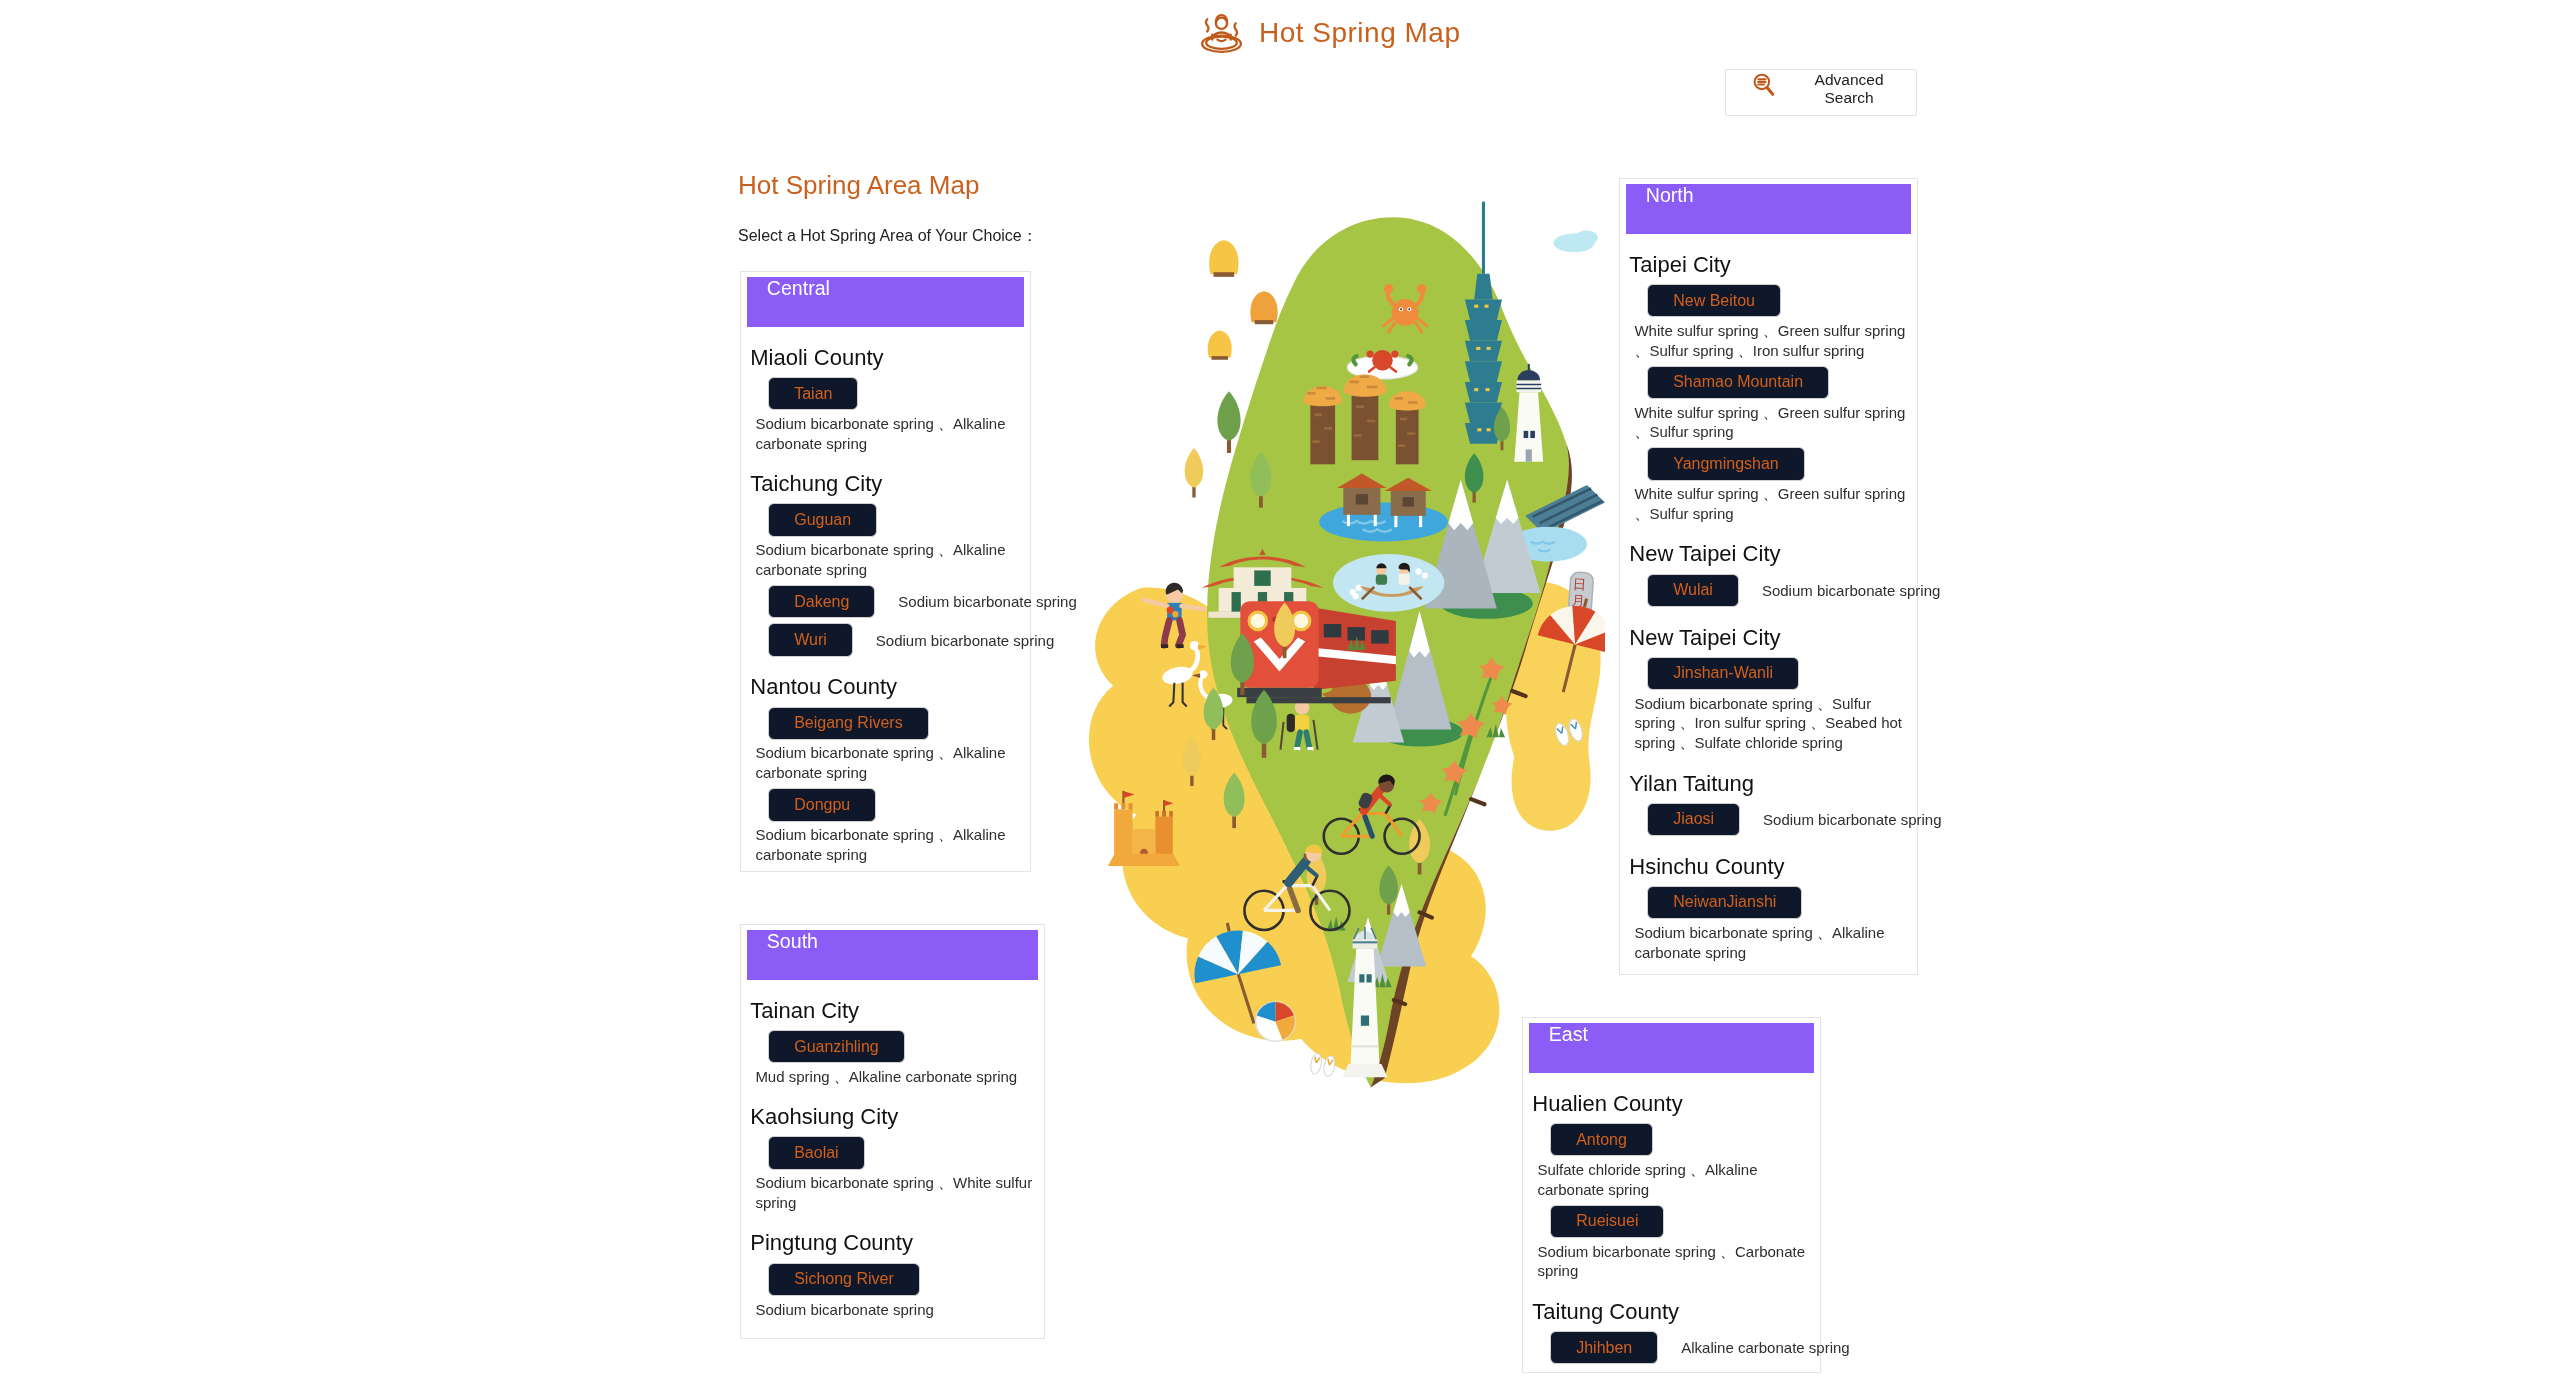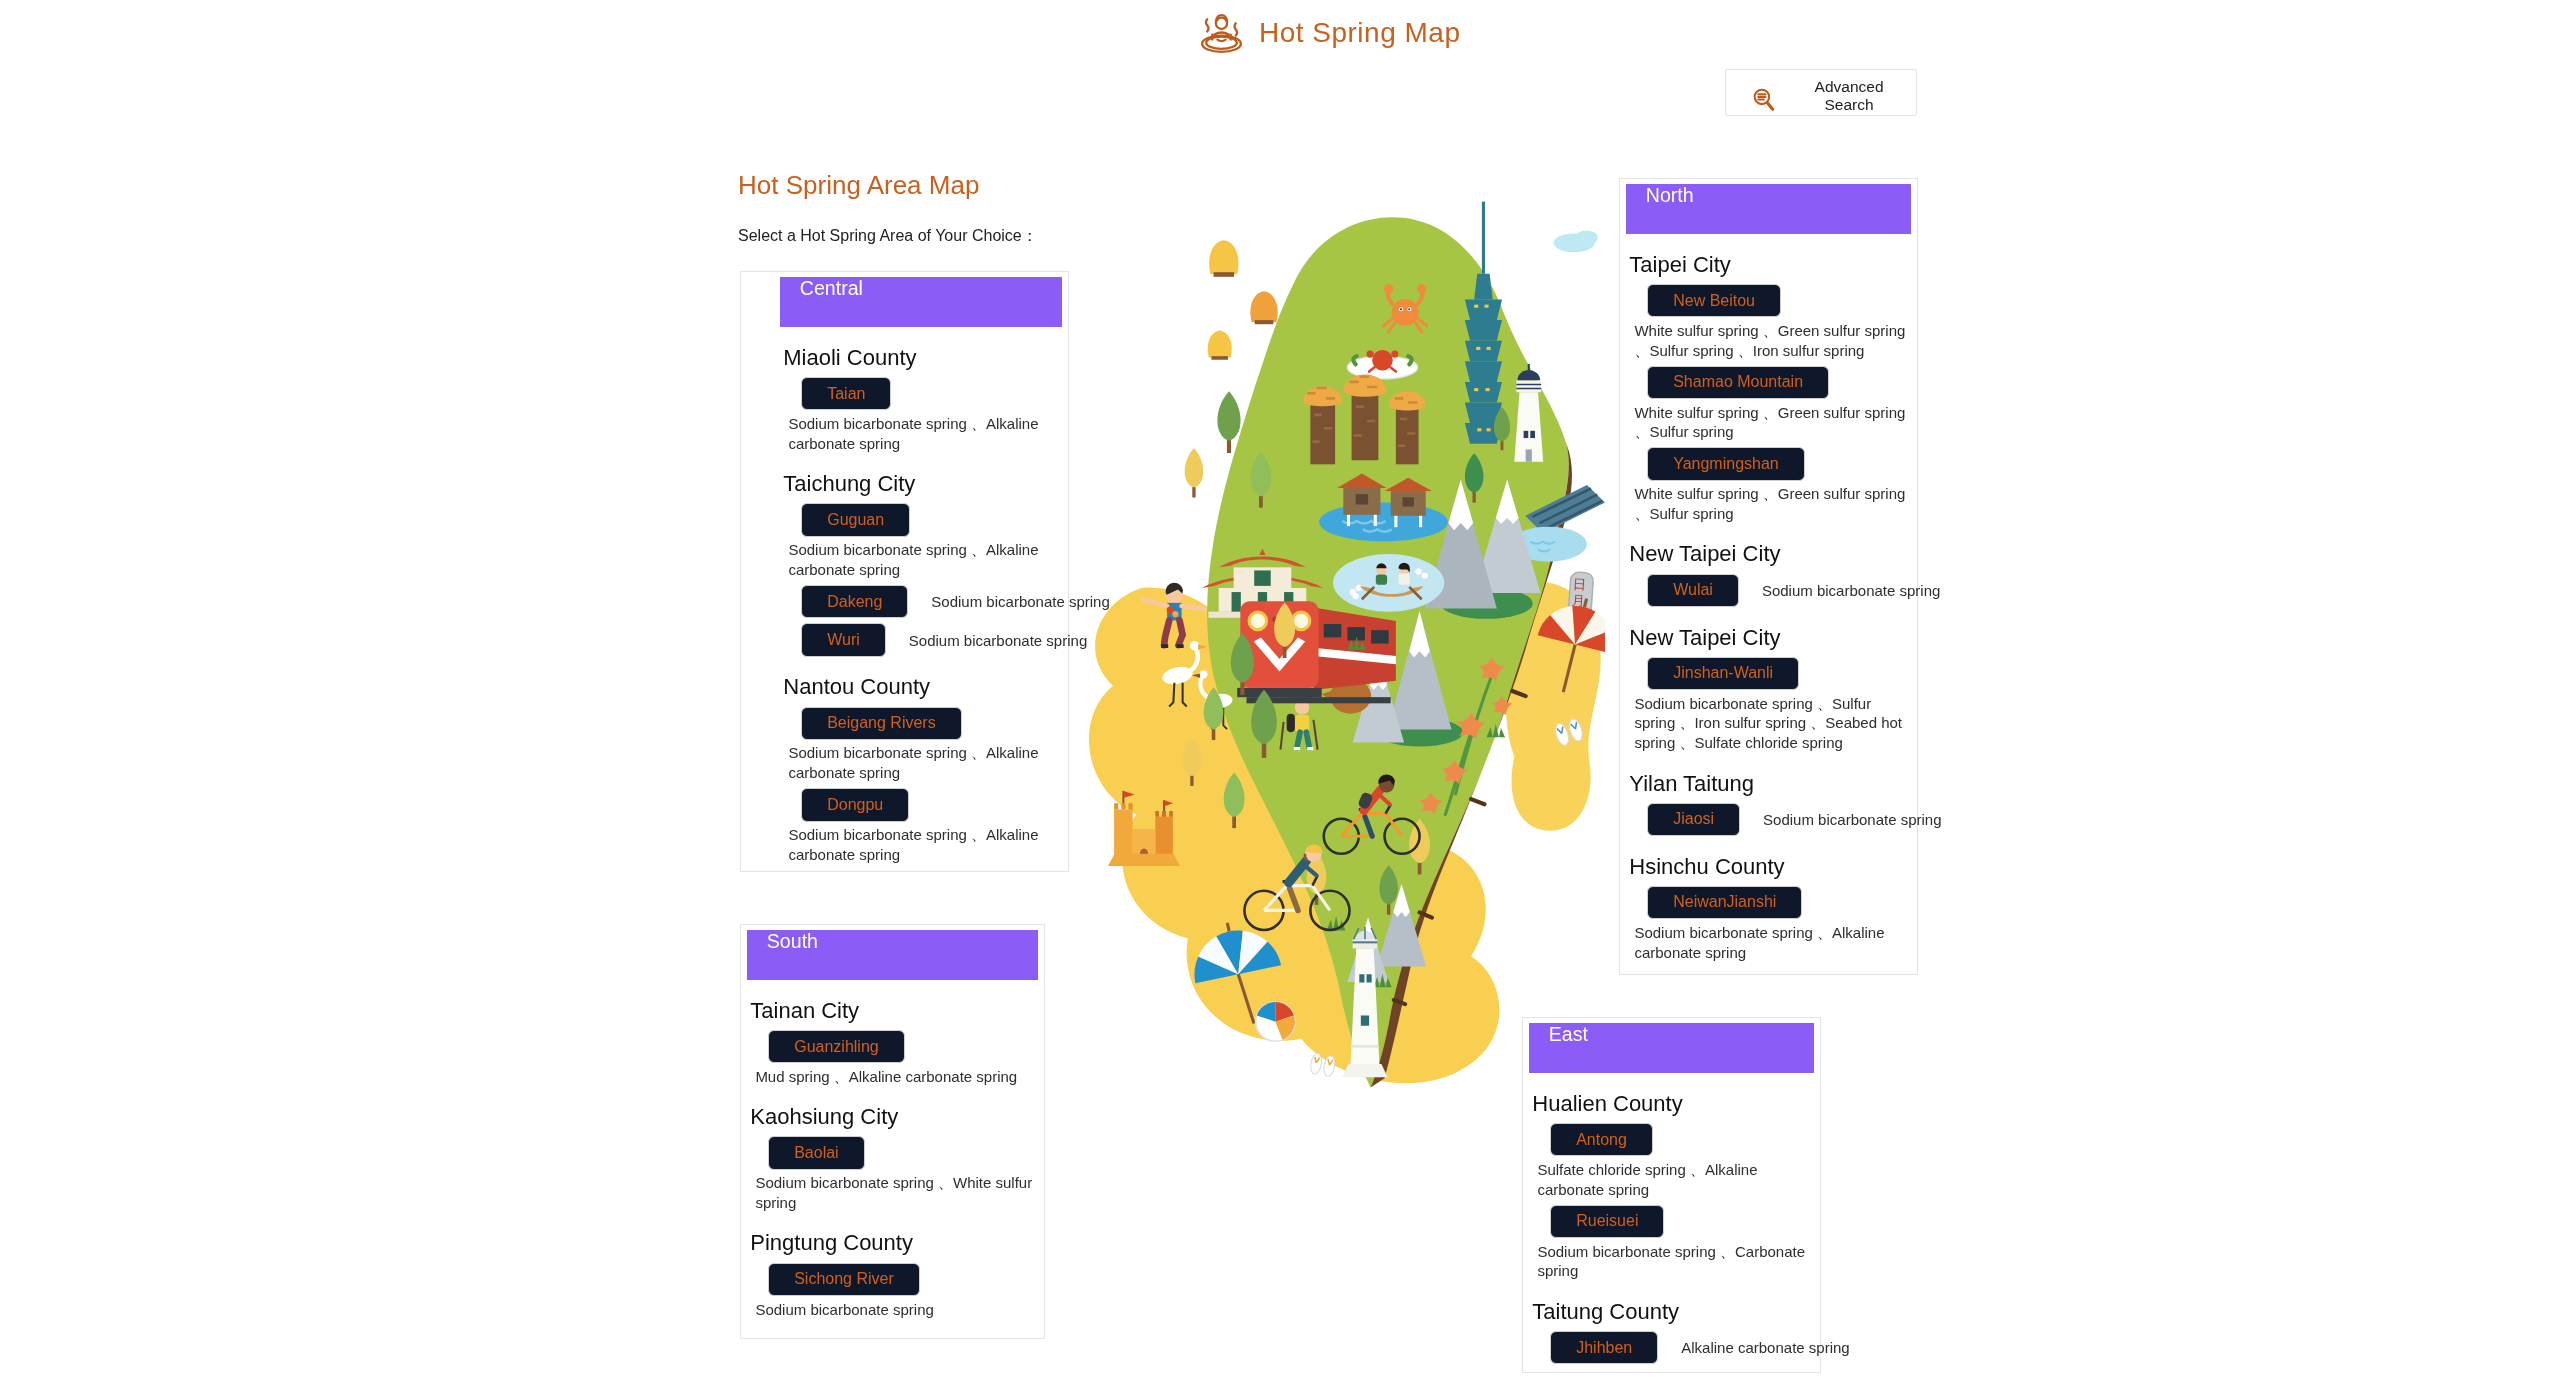--- a/index.html
+++ b/index.html
@@ -4,27 +4,27 @@
 <style>
   html,body{margin:0;padding:0;}
   body{
     width:2657px;height:1391px;position:relative;background:#ffffff;
     font-family:"Liberation Sans","DejaVu Sans",sans-serif;color:#1c1c1c;
     overflow:hidden;
   }
   
   .site-header{position:absolute;top:8.2px;left:0;width:100%;display:flex;justify-content:center;align-items:center;gap:13.4px;}
   .site-title{font-size:28px;color:#C8611E;letter-spacing:0.5px;}
-  .adv-btn{position:absolute;left:1725px;top:69px;width:192px;height:47px;background:#fff;border:1px solid #E3E3E3;border-radius:2.1px;display:flex;align-items:flex-end;gap:10.3px;padding-left:24px;box-sizing:border-box;font-size:15.5px;color:#212121;cursor:pointer;font-family:inherit;}
+  .adv-btn{position:absolute;left:1725px;top:69px;width:192px;height:47px;background:#fff;border:1px solid #E3E3E3;border-radius:2.1px;display:flex;align-items:flex-start;gap:10.3px;padding-left:24px;box-sizing:border-box;font-size:15.5px;color:#212121;cursor:pointer;font-family:inherit;}
   
   .area-title{position:absolute;left:738px;top:170px;margin:0;font-size:26px;font-weight:400;color:#C8611E;}
   .select-hint{position:absolute;left:738px;top:226px;margin:0;font-size:16px;color:#222;}
   
   .panel{position:absolute;background:#fff;border:1px solid #E4E4E4;box-sizing:border-box;}
-  .panel-central{left:740px;top:271px;width:329px;height:601px;padding-left:33px;}
+  .panel-central{left:740px;top:271px;width:291px;height:601px;}
   .panel-south{left:740px;top:924px;width:305px;height:415px;}
   .panel-north{left:1619px;top:178px;width:299px;height:797px;}
   .panel-east{left:1522px;top:1017px;width:299px;height:356px;}
   .panel-bar{margin:5.2px 6.2px 0 6.2px;background:#8b5cf6;color:#fff;font-size:19.6px;height:50px;display:flex;padding-left:19.6px;}
   .panel-body{padding:0 7.2px;}
   .county{font-size:22px;font-weight:400;color:#111;margin:17.5px 0 6.2px 2.1px;}
   .spring{margin:0 0 5.2px 0;}
   .spring-btn{display:inline-block;background:#0f172a;border:1px solid #CFCFCF;border-radius:6px;color:#D2601A;font-size:16px;padding:7.7px 25px;font-family:inherit;cursor:pointer;line-height:1;margin-left:20px;}
   .spring-desc{font-size:15px;line-height:1.32;color:#2e2e2e;margin:3.6px 0 0 7.2px;max-width:284px;}
   .spring-inline{display:flex;align-items:center;gap:23px;}

